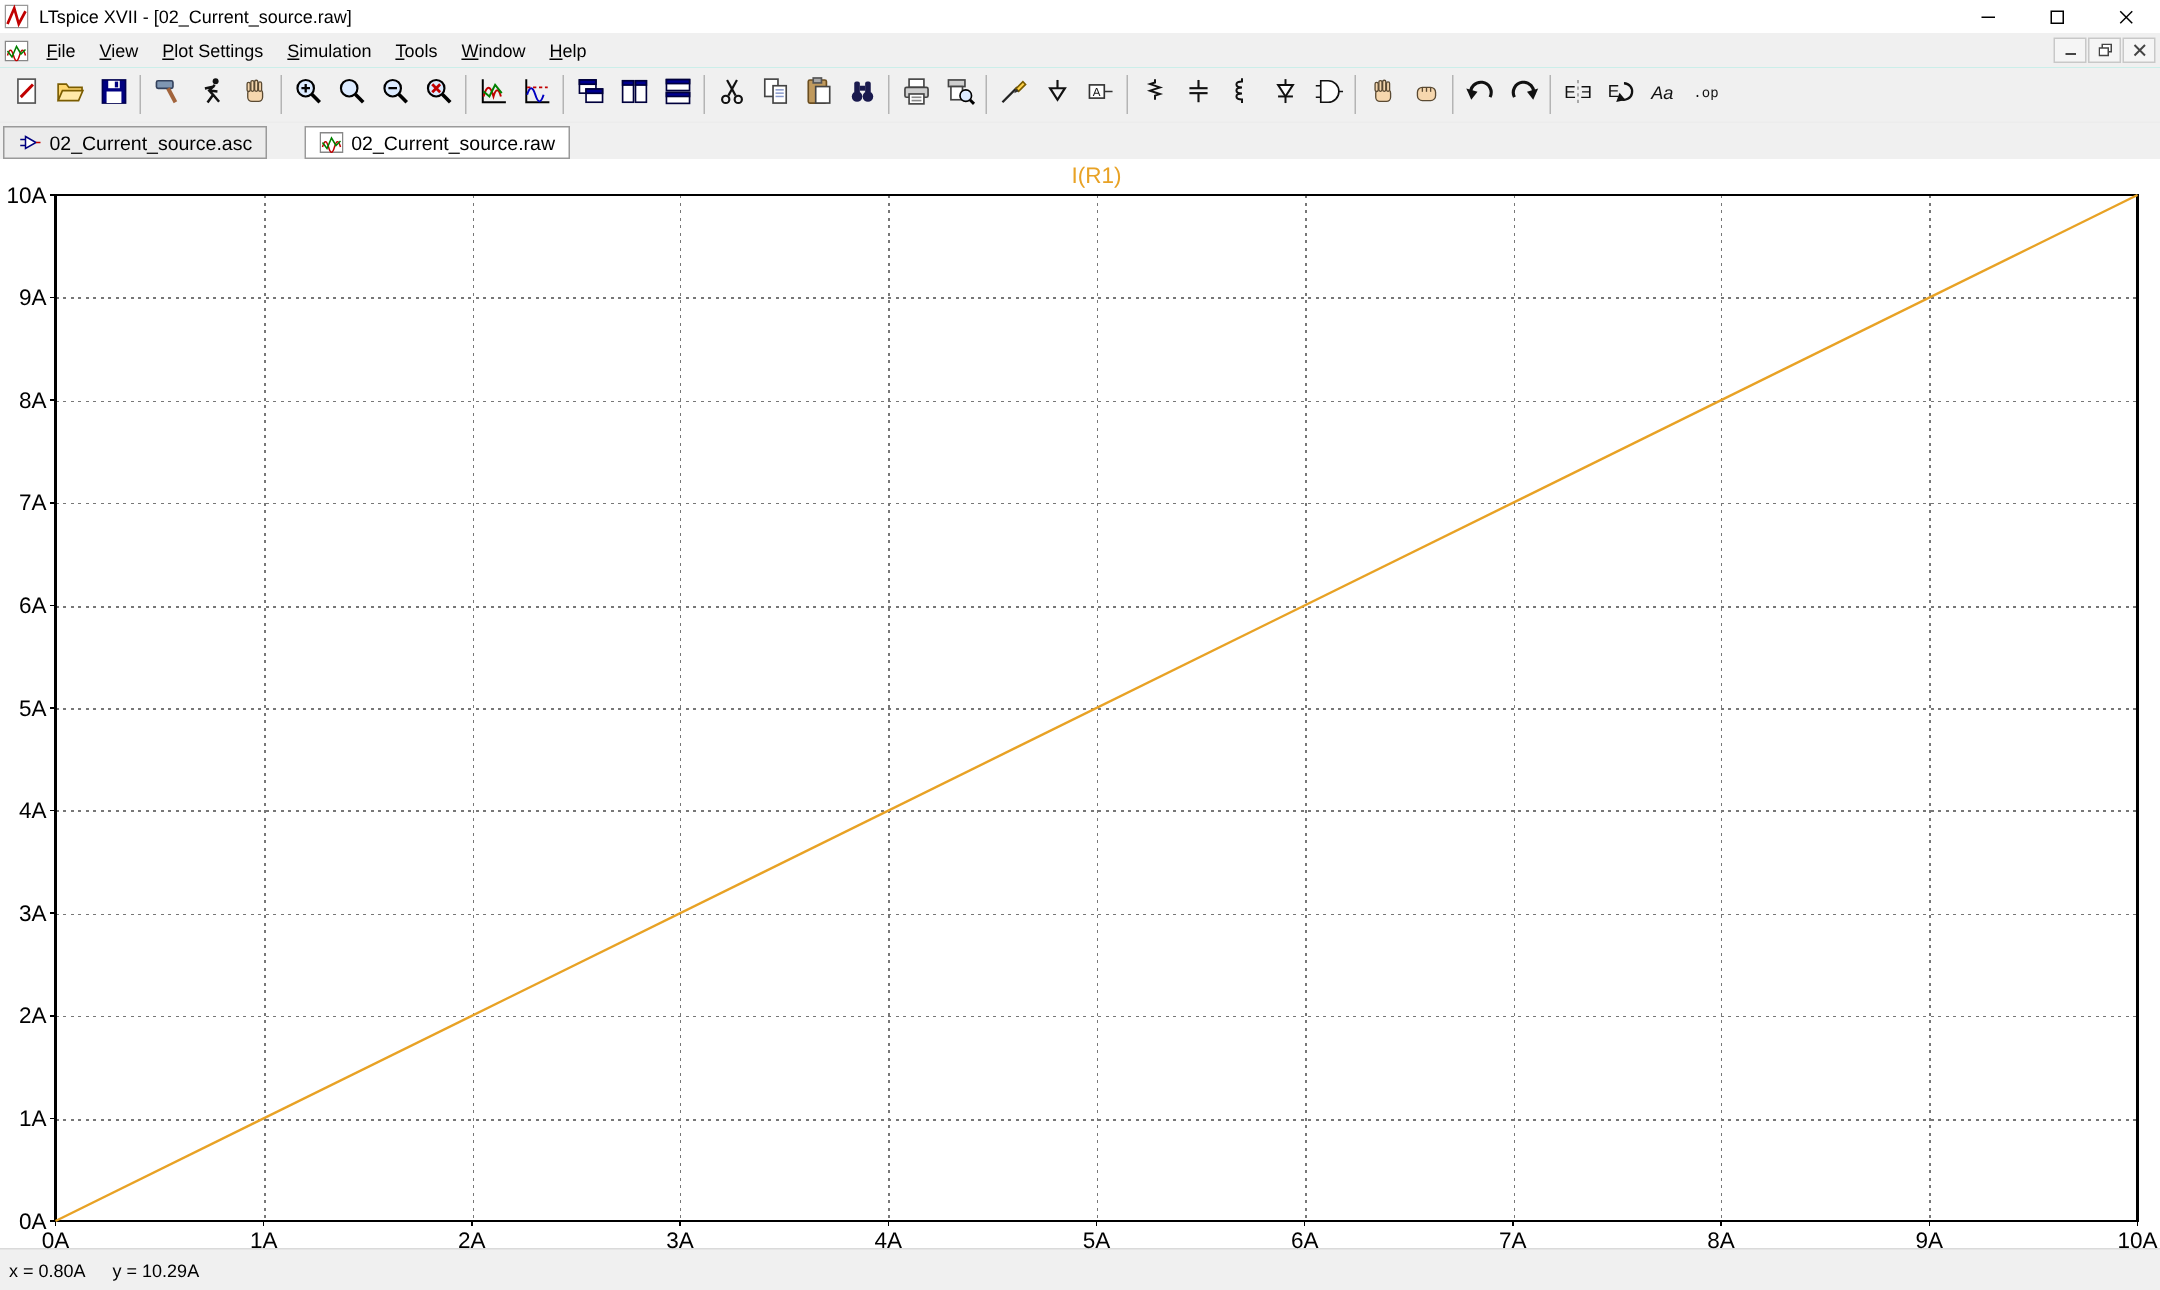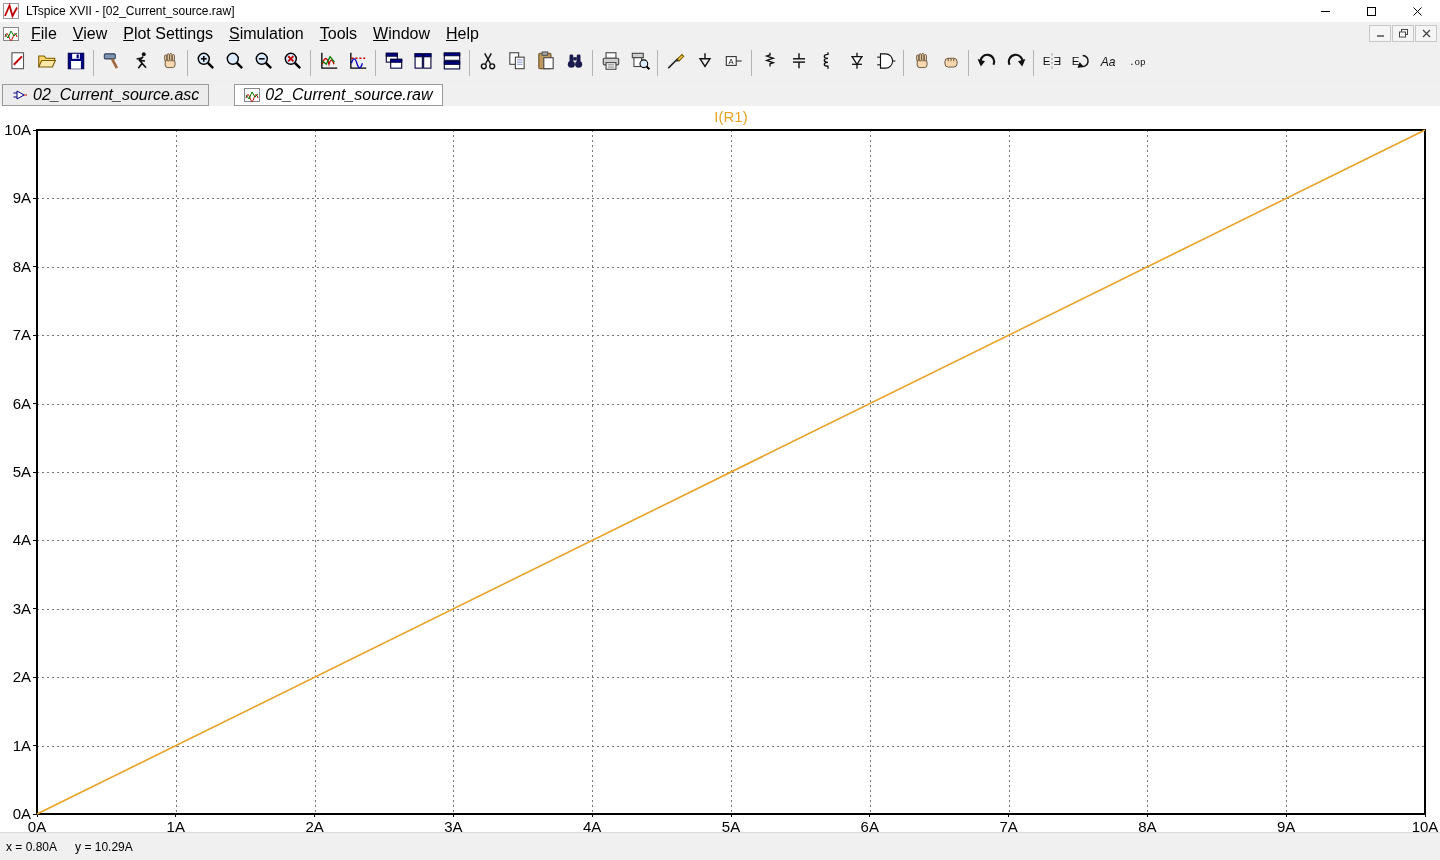--- a/index.html
+++ b/index.html
@@ -12,32 +12,32 @@
   .app-icon { width:18px; height:16px; margin-left:3px; display:flex; align-items:center; }
   .title-text { font-size:12px; color:#000; margin-left:5px; white-space:nowrap; }
   .win-controls { margin-left:auto; display:flex; height:100%; }
   .win-btn { width:46px; height:100%; display:flex; align-items:center; justify-content:center; }
   .win-btn svg { display:block; }
 
   
   .menubar { height:23px; background:#f0f0f0; display:flex; align-items:center; flex:0 0 auto; }
   .mdi-doc-icon { width:18px; height:16px; margin:0 2px 0 3px; display:flex; align-items:center; }
   .menu-items { display:flex; align-items:center; }
-  .menu-item { font-size:16px; color:#000; padding:4px 8px; cursor:default; }
+  .menu-item { font-size:12px; color:#000; padding:4px 8px; cursor:default; }
   .mdi-controls { margin-left:auto; display:flex; align-items:center; gap:0; padding-right:3px; }
   .mdi-btn { width:22px; height:17px; border:1px solid #c8c8c8; background:#f5f5f5; display:flex; align-items:center; justify-content:center; margin-left:1px; }
 
   
   .toolbar { height:37px; background:#f0f0f0; display:flex; align-items:center; padding:2px 3px; flex:0 0 auto; border-bottom:1px solid #ececec; }
   .tb-btn { width:29px; height:30px; display:flex; align-items:center; justify-content:center; border:1px solid transparent; }
   .tb-sep { width:1px; height:26px; background:#b4b4b4; margin:0 3px; flex:0 0 auto; }
 
   
   .tabbar { height:24px; background:#f0f0f0; display:flex; align-items:flex-end; padding-left:2px; gap:3px; flex:0 0 auto; }
-  .tab { height:21px; display:flex; align-items:center; gap:5px; padding:10px 9px; border:1px solid #9a9a9a; background:#ececec; font-size:16px; color:#000; white-space:nowrap;font-style:italic; }
+  .tab { height:21px; display:flex; align-items:center; gap:5px; padding:10px 9px; border:1px solid #9a9a9a; background:#ececec; font-size:13px; color:#000; white-space:nowrap; }
   .tab.active { background:#ffffff;margin-left:22px; }
   .tab .tab-ic { display:flex; align-items:center; }
 
   
   .plot { flex:1 1 auto; position:relative; background:#ffffff; }
   .plot svg { position:absolute; left:0; top:0; font-family:"Liberation Sans", sans-serif; }
 
   
   .statusbar { height:28px; background:#f0f0f0; border-top:1px solid #dadada; display:flex; align-items:center; padding-left:6px; font-size:12px; color:#000; flex:0 0 auto; gap:18px; }
 </style>

